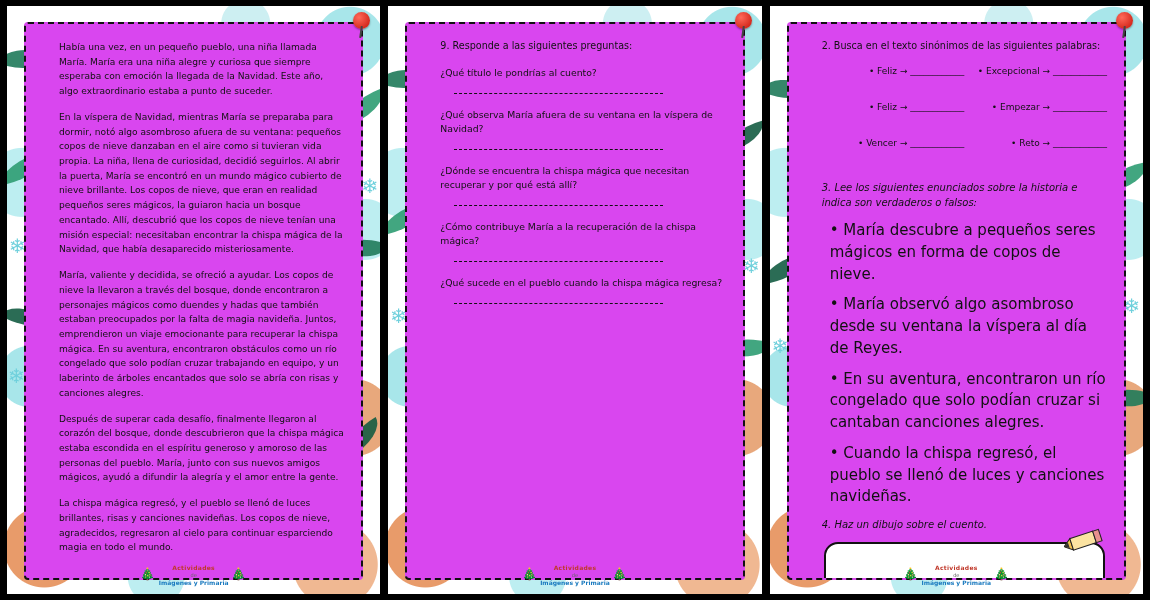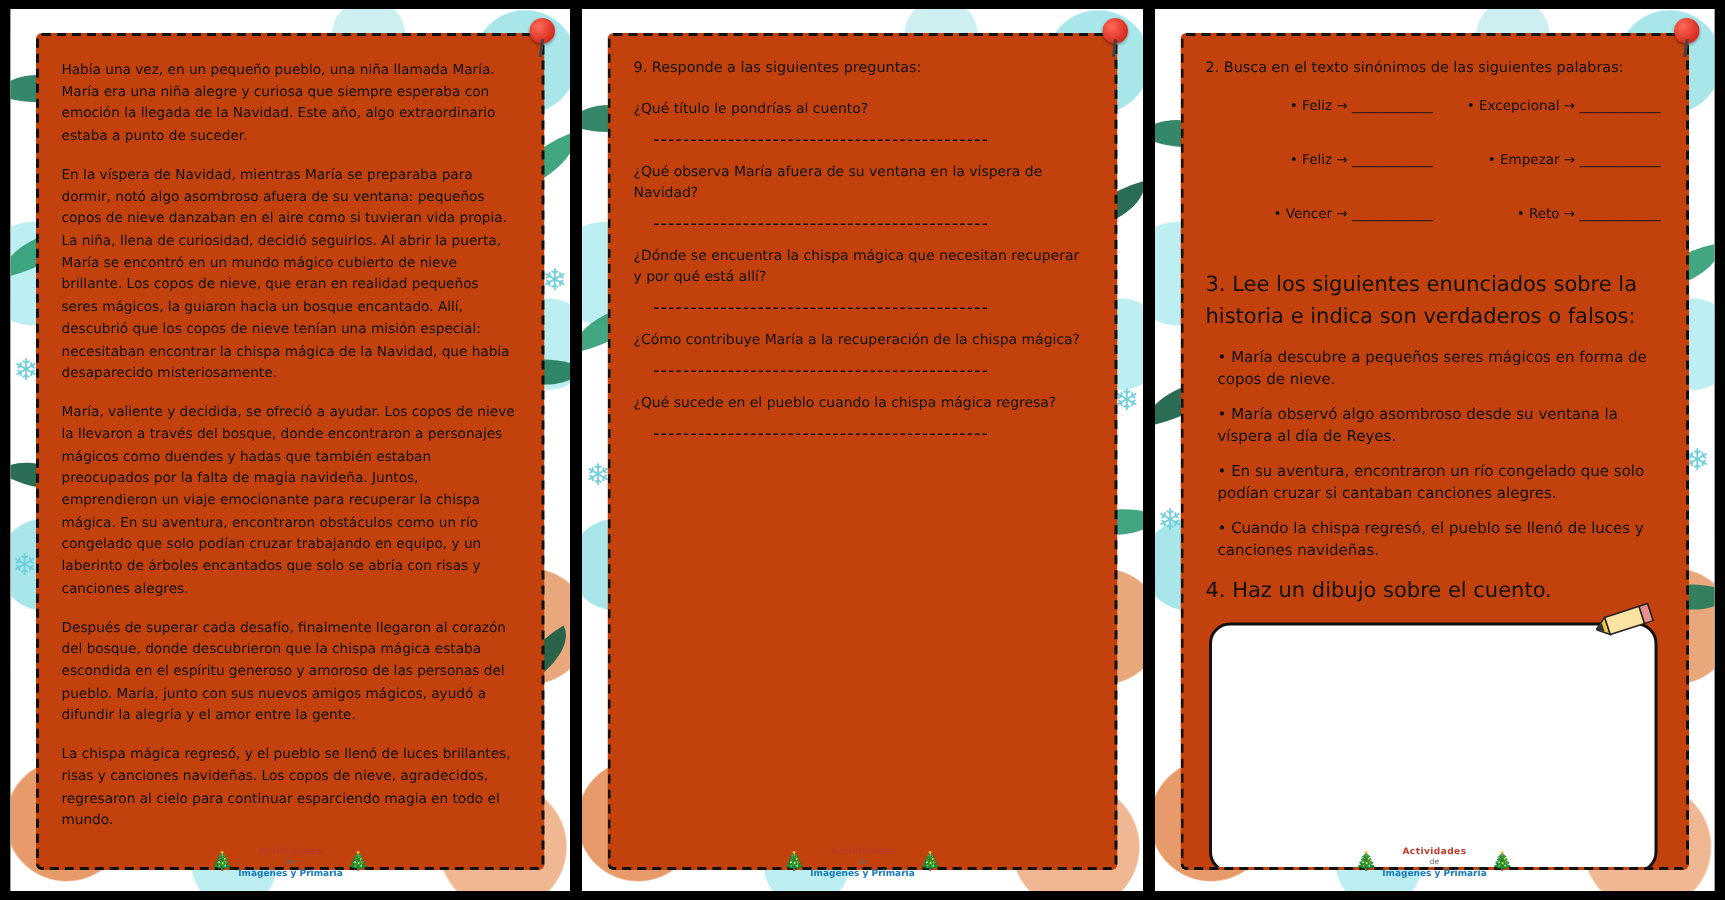--- a/index.html
+++ b/index.html
@@ -50,24 +50,24 @@
   .leaf.l3{background:#145c43;}
   .snow{
     position:absolute;
     color:#6fd0dc;
     font-size:20px;
     line-height:1;
   }
   .paper{
     position:absolute;
     left:17px;top:16px;right:17px;bottom:14px;
-    background:#c2410c;
+    background:#d946ef;
     border:2px dashed #111;
     border-radius:4px;
-    padding:16px 17px 10px 15px;
+    padding:16px 17px 10px 33px;
     box-sizing:border-box;
     overflow:hidden;
   }
   .pin{
     position:absolute;
     right:10px;top:6px;
     width:17px;height:17px;
     border-radius:50%;
     background:radial-gradient(circle at 35% 32%, #ff6a5a, #d62b1f 70%);
     box-shadow:0 1px 2px rgba(0,0,0,.4);
@@ -117,27 +117,28 @@
   .syn-col{flex:1;}
   .syn-item{
     font-size:9px;
     color:#111;
     margin:0 0 26px 6px;
     white-space:nowrap;
   }
   .syn-item .bullet{font-size:9px;}
   .syn-item .blank{letter-spacing:0px;}
   .sec-title{
-    font-size:14px;
+    font-size:10px;
     color:#111;
     margin:6px 0 10px 0;
     line-height:1.5;
+    font-style:italic;
   }
   .tf-item{
-    font-size:10px;
+    font-size:15px;
     color:#111;
     margin:0 0 9px 8px;
     line-height:1.45;
   }
   .draw-box{
     margin:8px 2px 0 2px;
     height:163px;
     border:2px solid #111;
     border-radius:14px;
     position:relative;

